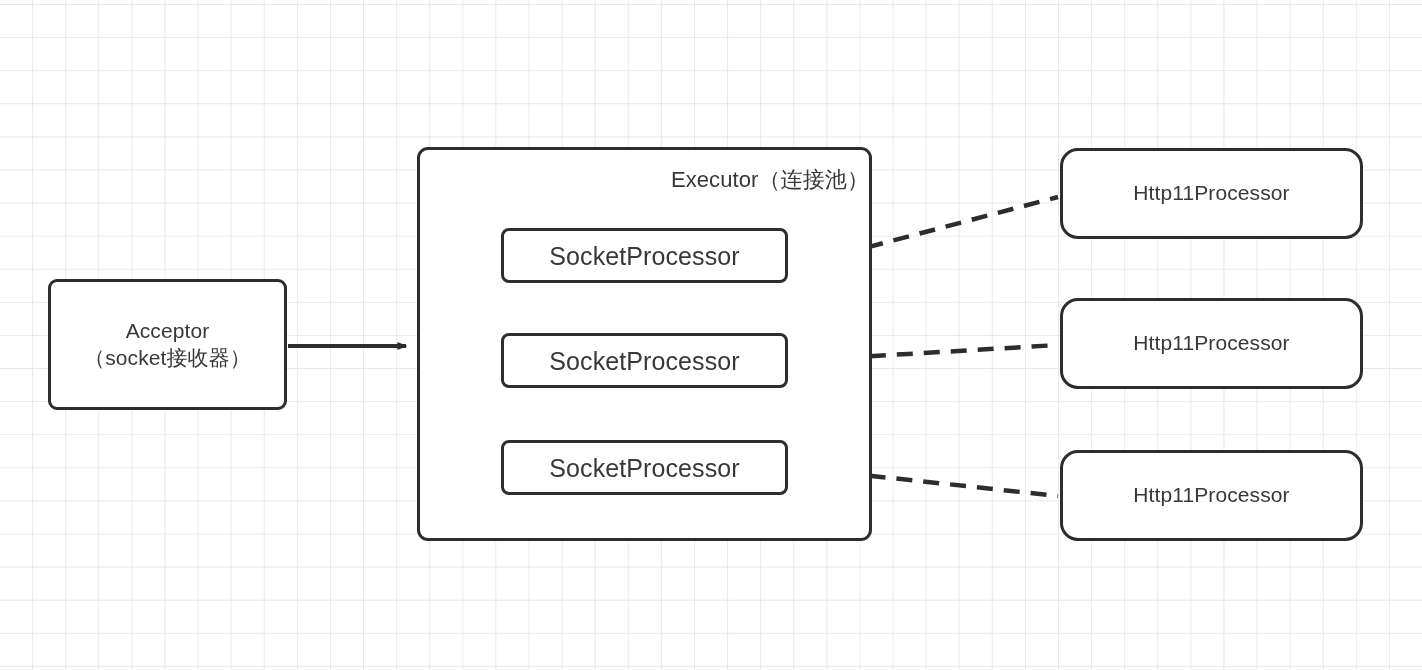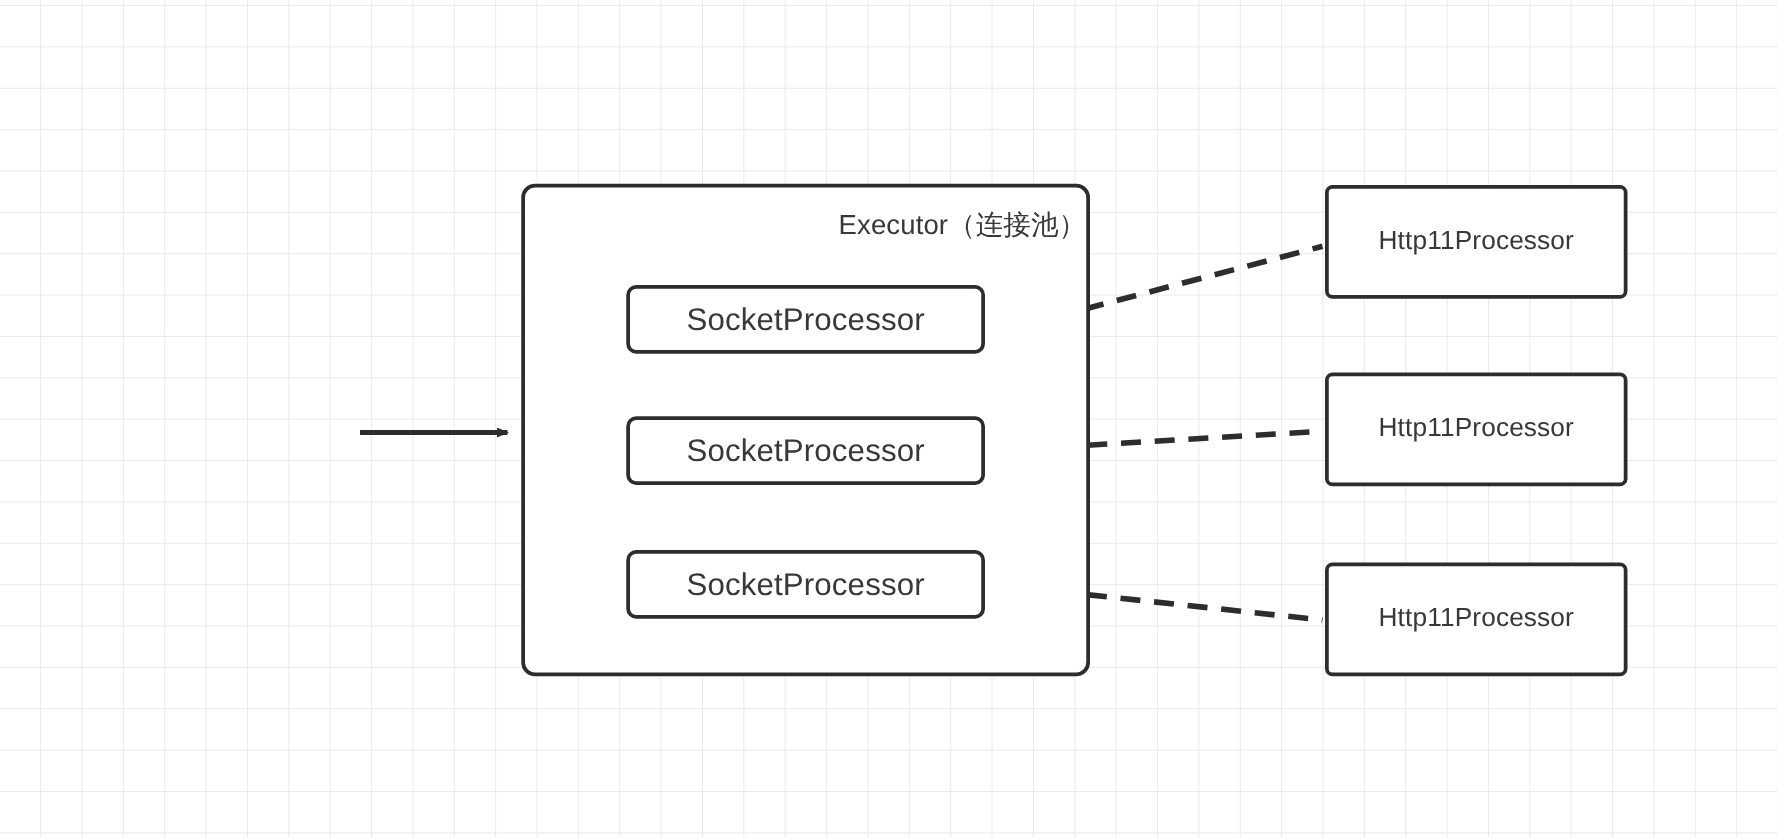--- a/index.html
+++ b/index.html
@@ -73,23 +73,23 @@
     width: 287px;
     height: 55px;
     border-radius: 8px;
     font-size: 25px;
   }
   .sp1 { top: 228px; }
   .sp2 { top: 333px; }
   .sp3 { top: 440px; }
   .node-http {
     left: 1060px;
-    width: 242px;
+    width: 303px;
     height: 91px;
-    border-radius: 6px;
+    border-radius: 18px;
     font-size: 21px;
   }
   .hp1 { top: 148px; }
   .hp2 { top: 298px; }
   .hp3 { top: 450px; }
 </style>
 </head>
 <body>
 
 <div id="canvas">
@@ -103,20 +103,24 @@
 
     <line x1="288" y1="346" x2="406" y2="346" stroke="#2d2d2d" stroke-width="4" marker-end="url(#arrowFilled)"></line>
 
     <line x1="789" y1="268" x2="1058" y2="197" stroke="#2d2d2d" stroke-width="4.5" stroke-dasharray="16 11" stroke-linecap="butt"></line>
 
     <line x1="789" y1="361" x2="1058" y2="345" stroke="#2d2d2d" stroke-width="4.5" stroke-dasharray="16 11" stroke-linecap="butt"></line>
 
     <line x1="789" y1="467" x2="1058" y2="496" stroke="#2d2d2d" stroke-width="4.5" stroke-dasharray="16 11" stroke-linecap="butt"></line>
   </svg>
 
+  <div class="node node-acceptor">
+    <span>Acceptor
+（socket接收器）</span>
+  </div>
 
   <div class="node node-executor">
     <div class="executor-title">Executor（连接池）</div>
   </div>
 
   <div class="node node-socket sp1">
     <span>SocketProcessor</span>
   </div>
 
   <div class="node node-socket sp2">

